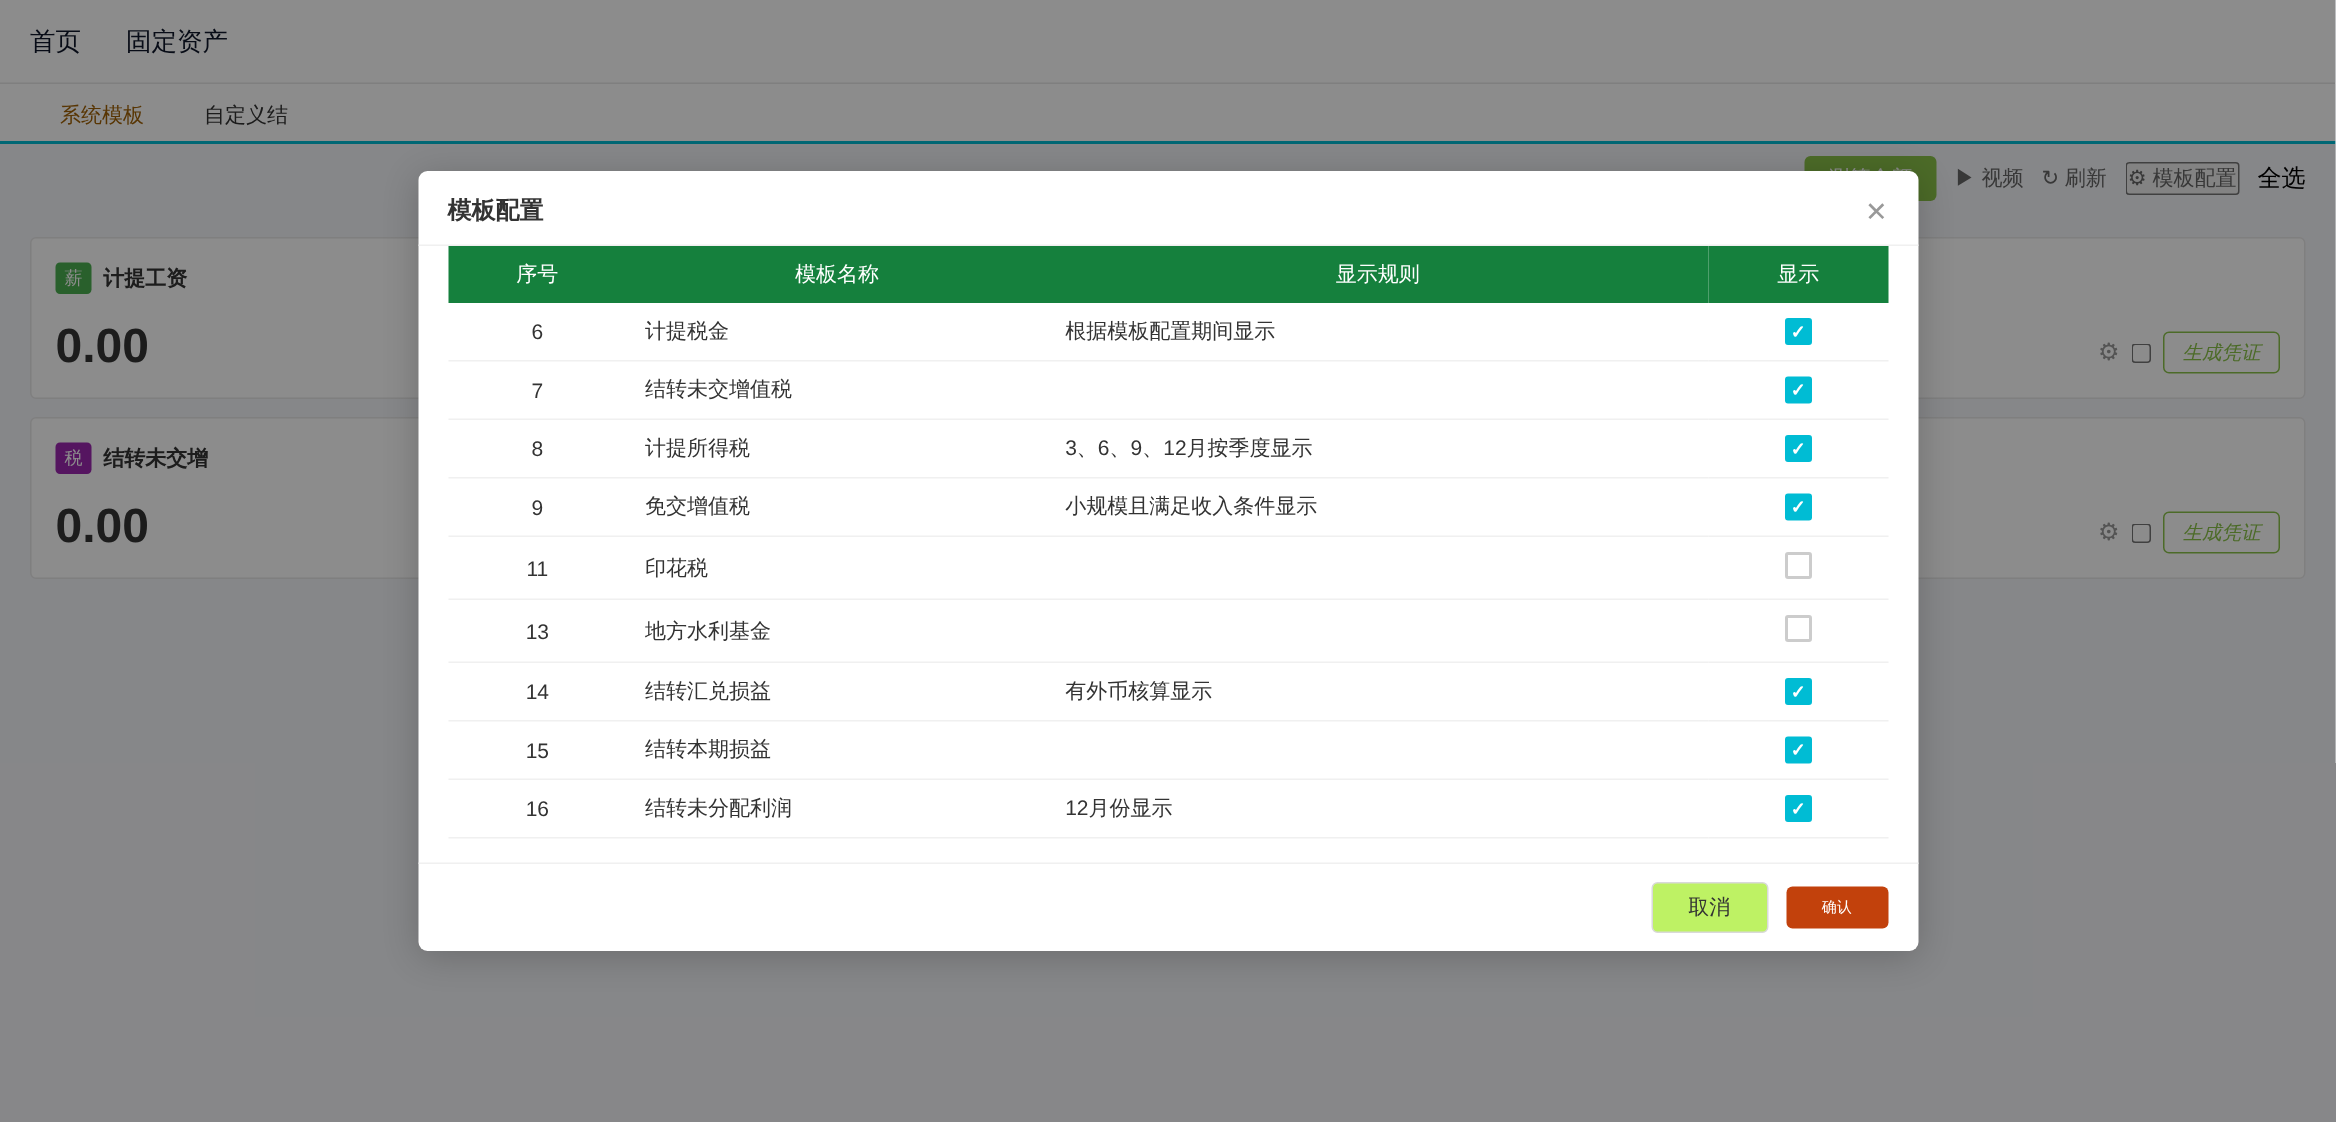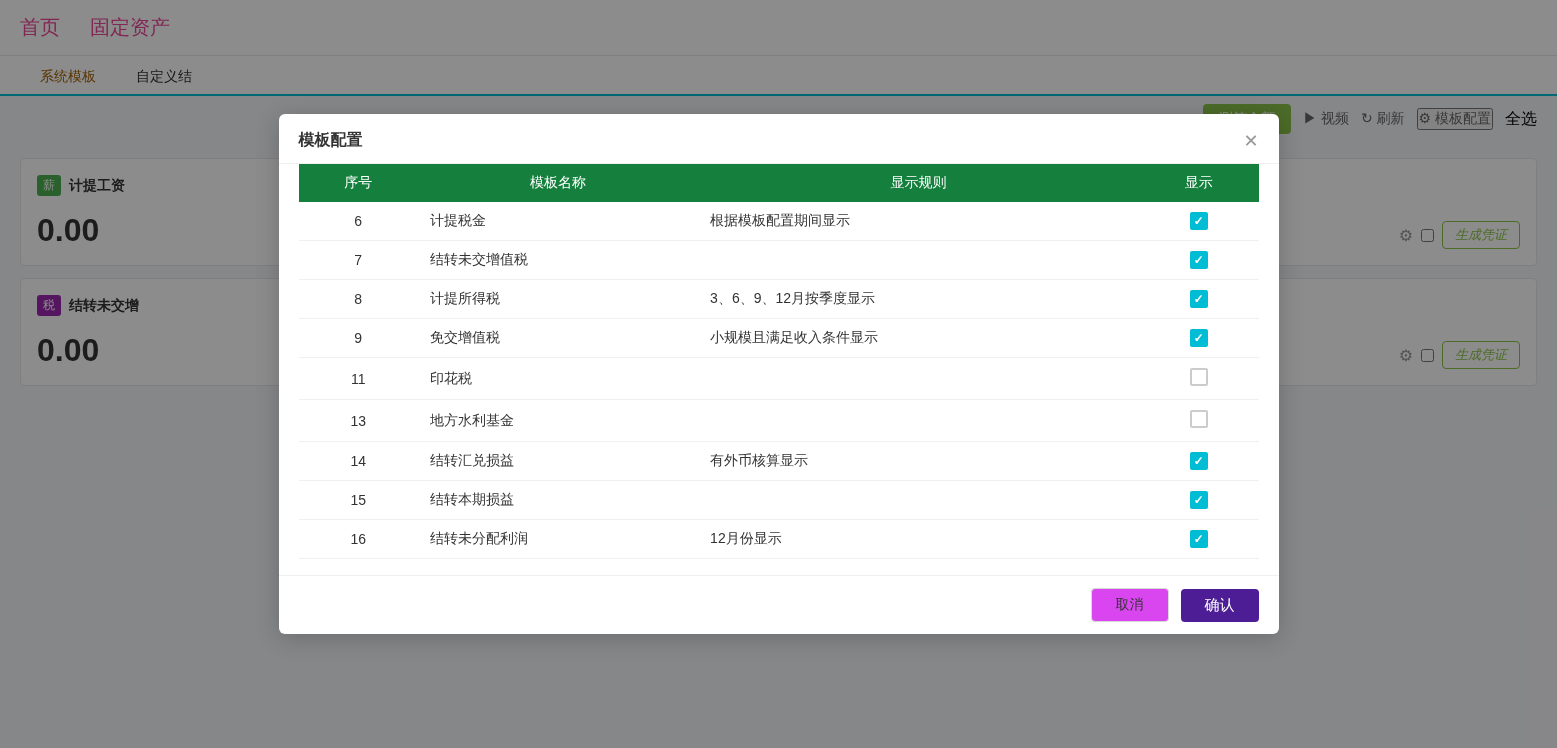--- a/index.html
+++ b/index.html
@@ -23,22 +23,22 @@
       background: #fff;
       height: 56px;
       display: flex;
       align-items: center;
       padding: 0 20px;
       gap: 30px;
       border-bottom: 1px solid #e8e8e8;
     }
 
     .bg-nav-item {
-      font-size: 20px;
-      color: #ec4899;
+      font-size: 17px;
+      color: #0f172a;
       cursor: pointer;
     }
 
     .bg-tabs {
       display: flex;
       background: #fff;
       padding: 0 20px;
       border-bottom: 2px solid #00bcd4;
       height: 40px;
     }
@@ -231,37 +231,37 @@
     .dialog-footer {
       display: flex;
       align-items: center;
       justify-content: flex-end;
       padding: 12px 20px;
       gap: 12px;
       border-top: 1px solid #f0f0f0;
     }
 
     .btn-cancel {
-      background: #d946ef;
+      background: #bef264;
       border: 1px solid #d9d9d9;
       color: #333;
       padding: 7px 24px;
       border-radius: 4px;
       cursor: pointer;
       font-size: 14px;
     }
 
     .btn-confirm {
-      background: #4c1d95;
+      background: #c2410c;
       border: none;
       color: #fff;
       padding: 7px 24px;
       border-radius: 4px;
       cursor: pointer;
-      font-size: 15px;
+      font-size: 10px;
     }
 
     
     .dialog-body::-webkit-scrollbar {
       width: 6px;
     }
     .dialog-body::-webkit-scrollbar-track {
       background: #f0f0f0;
     }
     .dialog-body::-webkit-scrollbar-thumb {

